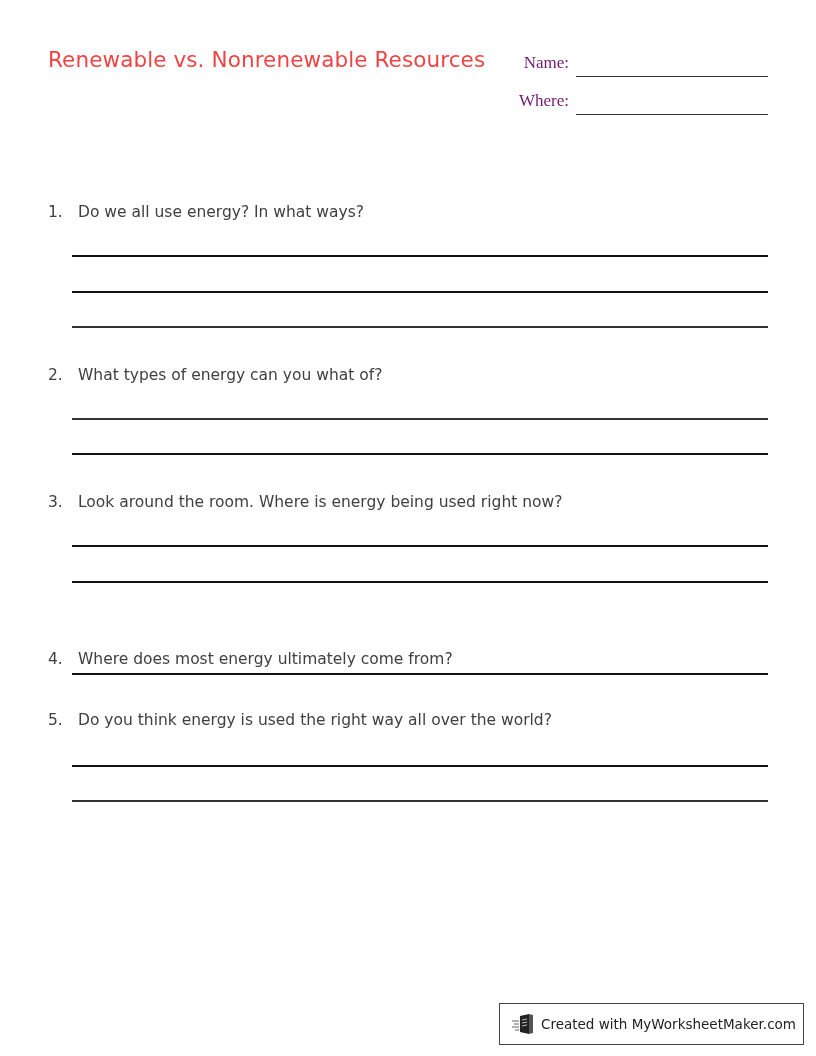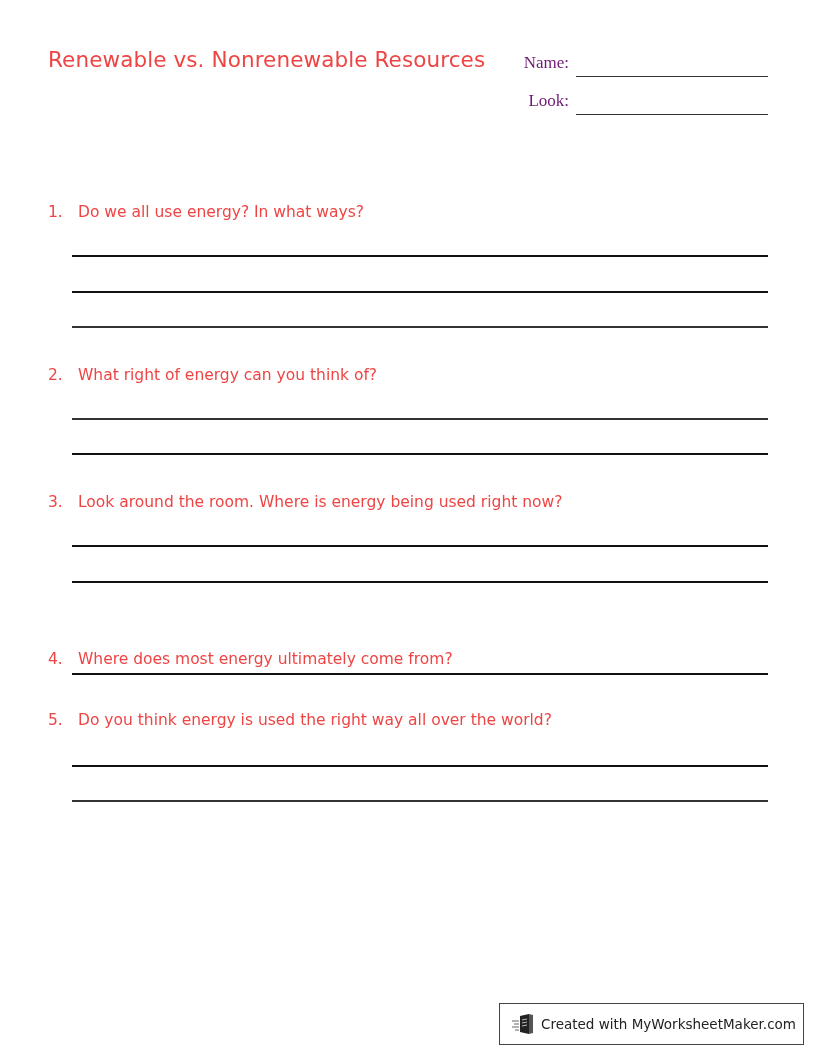--- a/index.html
+++ b/index.html
@@ -1,48 +1,48 @@
 <!DOCTYPE html>
 <html><head>
   <meta charset="utf-8">
   <style>
     html, body { margin: 0; padding: 0; background: #ffffff; }
     body { width: 816px; height: 1056px; position: relative; overflow: hidden; color: #222; }
     .title { position: absolute; left: 48px; top: 47px; font-family: "DejaVu Sans", sans-serif; font-size: 21.5px; color: #ef4444; letter-spacing: 0.1px; }
     .field-label { position: absolute; font-family: "Liberation Serif", serif; font-size: 17px; color: #701a75; text-align: right; width: 60px; }
     .field-line { position: absolute; left: 576px; width: 192px; height: 0; border-top: 1.5px solid #333; }
-    .question { position: absolute; left: 48px; font-family: "DejaVu Sans", sans-serif; font-size: 15.5px; color: #ef4444; }
+    .question { position: absolute; left: 48px; font-family: "DejaVu Sans", sans-serif; font-size: 15.5px; color: #404040; }
     .question .num { display: inline-block; width: 30px; }
     .answer-line { position: absolute; left: 72px; width: 696px; height: 0; border-top: 2px solid #111; }
     .footer-box { position: absolute; left: 499px; top: 1003px; width: 305px; height: 42px; border: 1.2px solid #444; box-sizing: border-box; display: flex; align-items: center; }
     .footer-icon { margin-left: 11px; width: 24px; height: 22px; position: relative; }
     .footer-text { margin-left: 6px; font-family: "DejaVu Sans", sans-serif; font-size: 13.5px; color: #222; white-space: nowrap; }
   </style>
 </head>
 <body>
 
 <div>
 
   <div class="title">Renewable vs. Nonrenewable Resources</div>
 
   <div class="field-label" style="left:509px; top:53px;">Name:</div>
   <div class="field-line" style="top:76px;"></div>
 
-  <div class="field-label" style="left:509px; top:91px;">Look:</div>
+  <div class="field-label" style="left:509px; top:91px;">Where:</div>
   <div class="field-line" style="top:114px;"></div>
 
   <div class="question" style="top:203px;">
     <span class="num">1.</span><span>Do we all use energy? In what ways?</span>
   </div>
   <div class="answer-line" style="top:255px;"></div>
   <div class="answer-line" style="top:291px;"></div>
   <div class="answer-line" style="top:326px; border-top-color:#333;"></div>
 
   <div class="question" style="top:366px;">
-    <span class="num">2.</span><span>What right of energy can you think of?</span>
+    <span class="num">2.</span><span>What types of energy can you what of?</span>
   </div>
   <div class="answer-line" style="top:418px; border-top-color:#333;"></div>
   <div class="answer-line" style="top:453px;"></div>
 
   <div class="question" style="top:493px;">
     <span class="num">3.</span><span>Look around the room. Where is energy being used right now?</span>
   </div>
   <div class="answer-line" style="top:545px;"></div>
   <div class="answer-line" style="top:581px;"></div>
 

